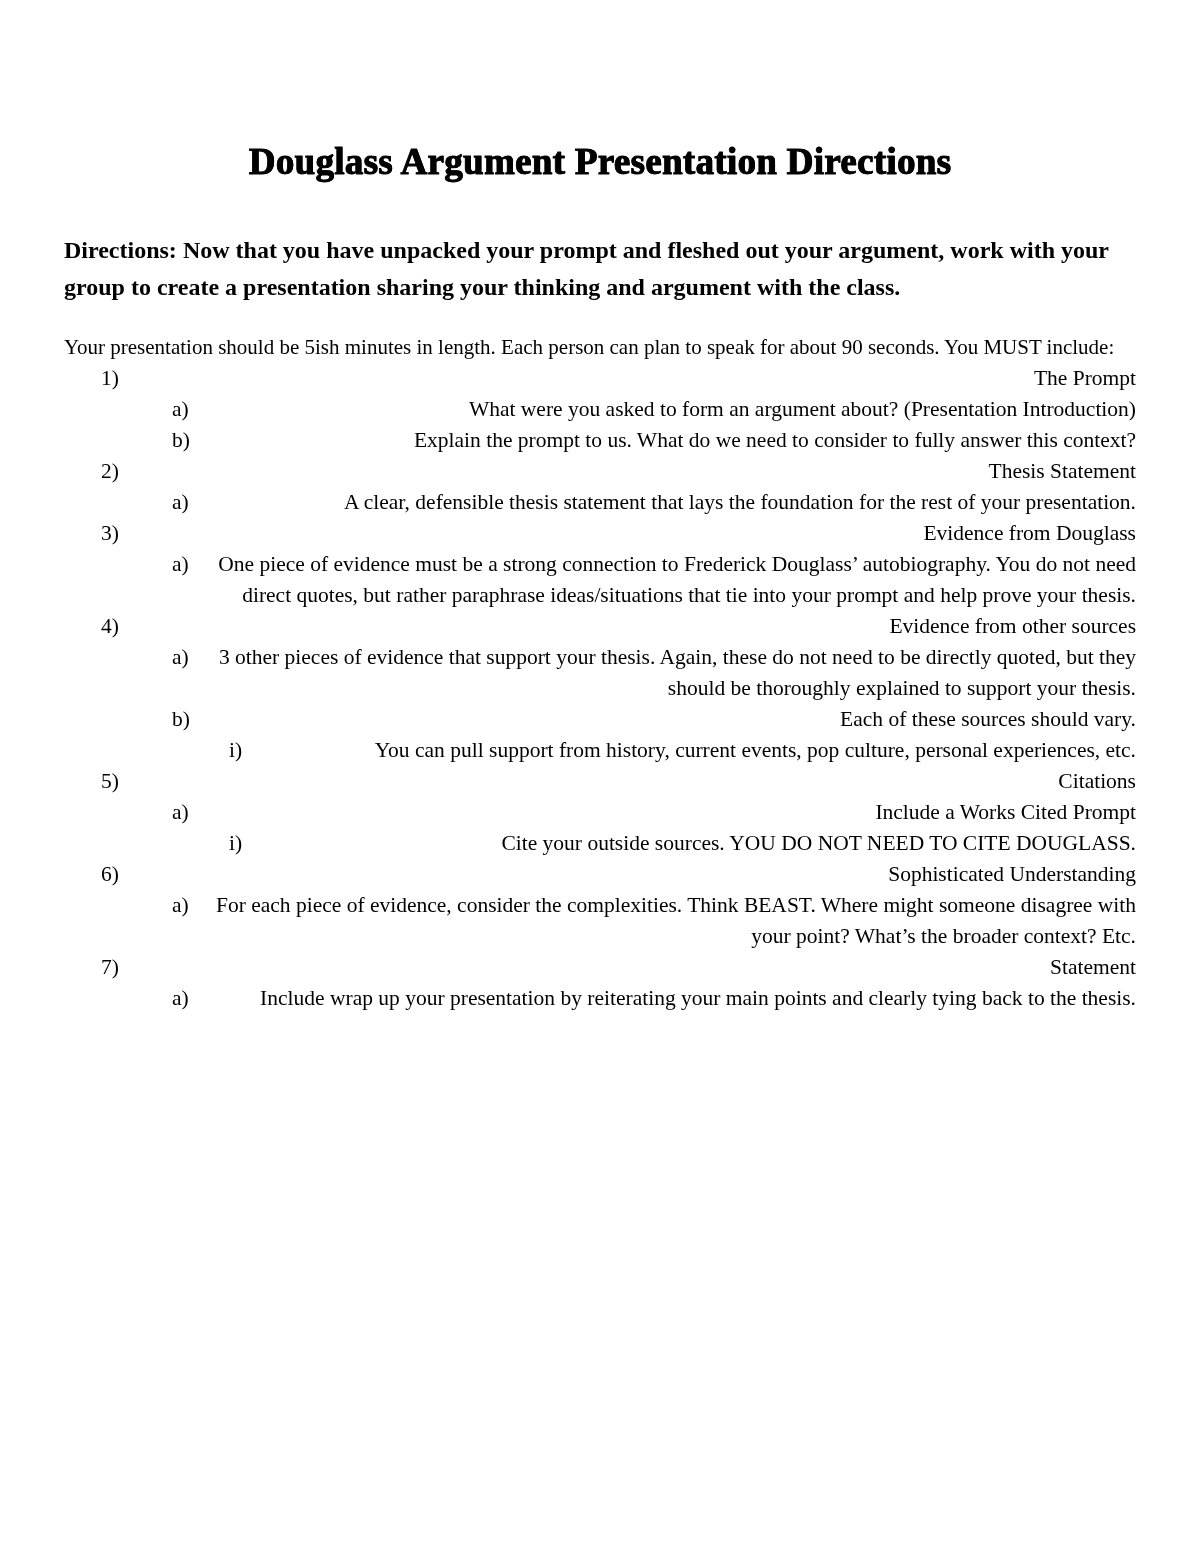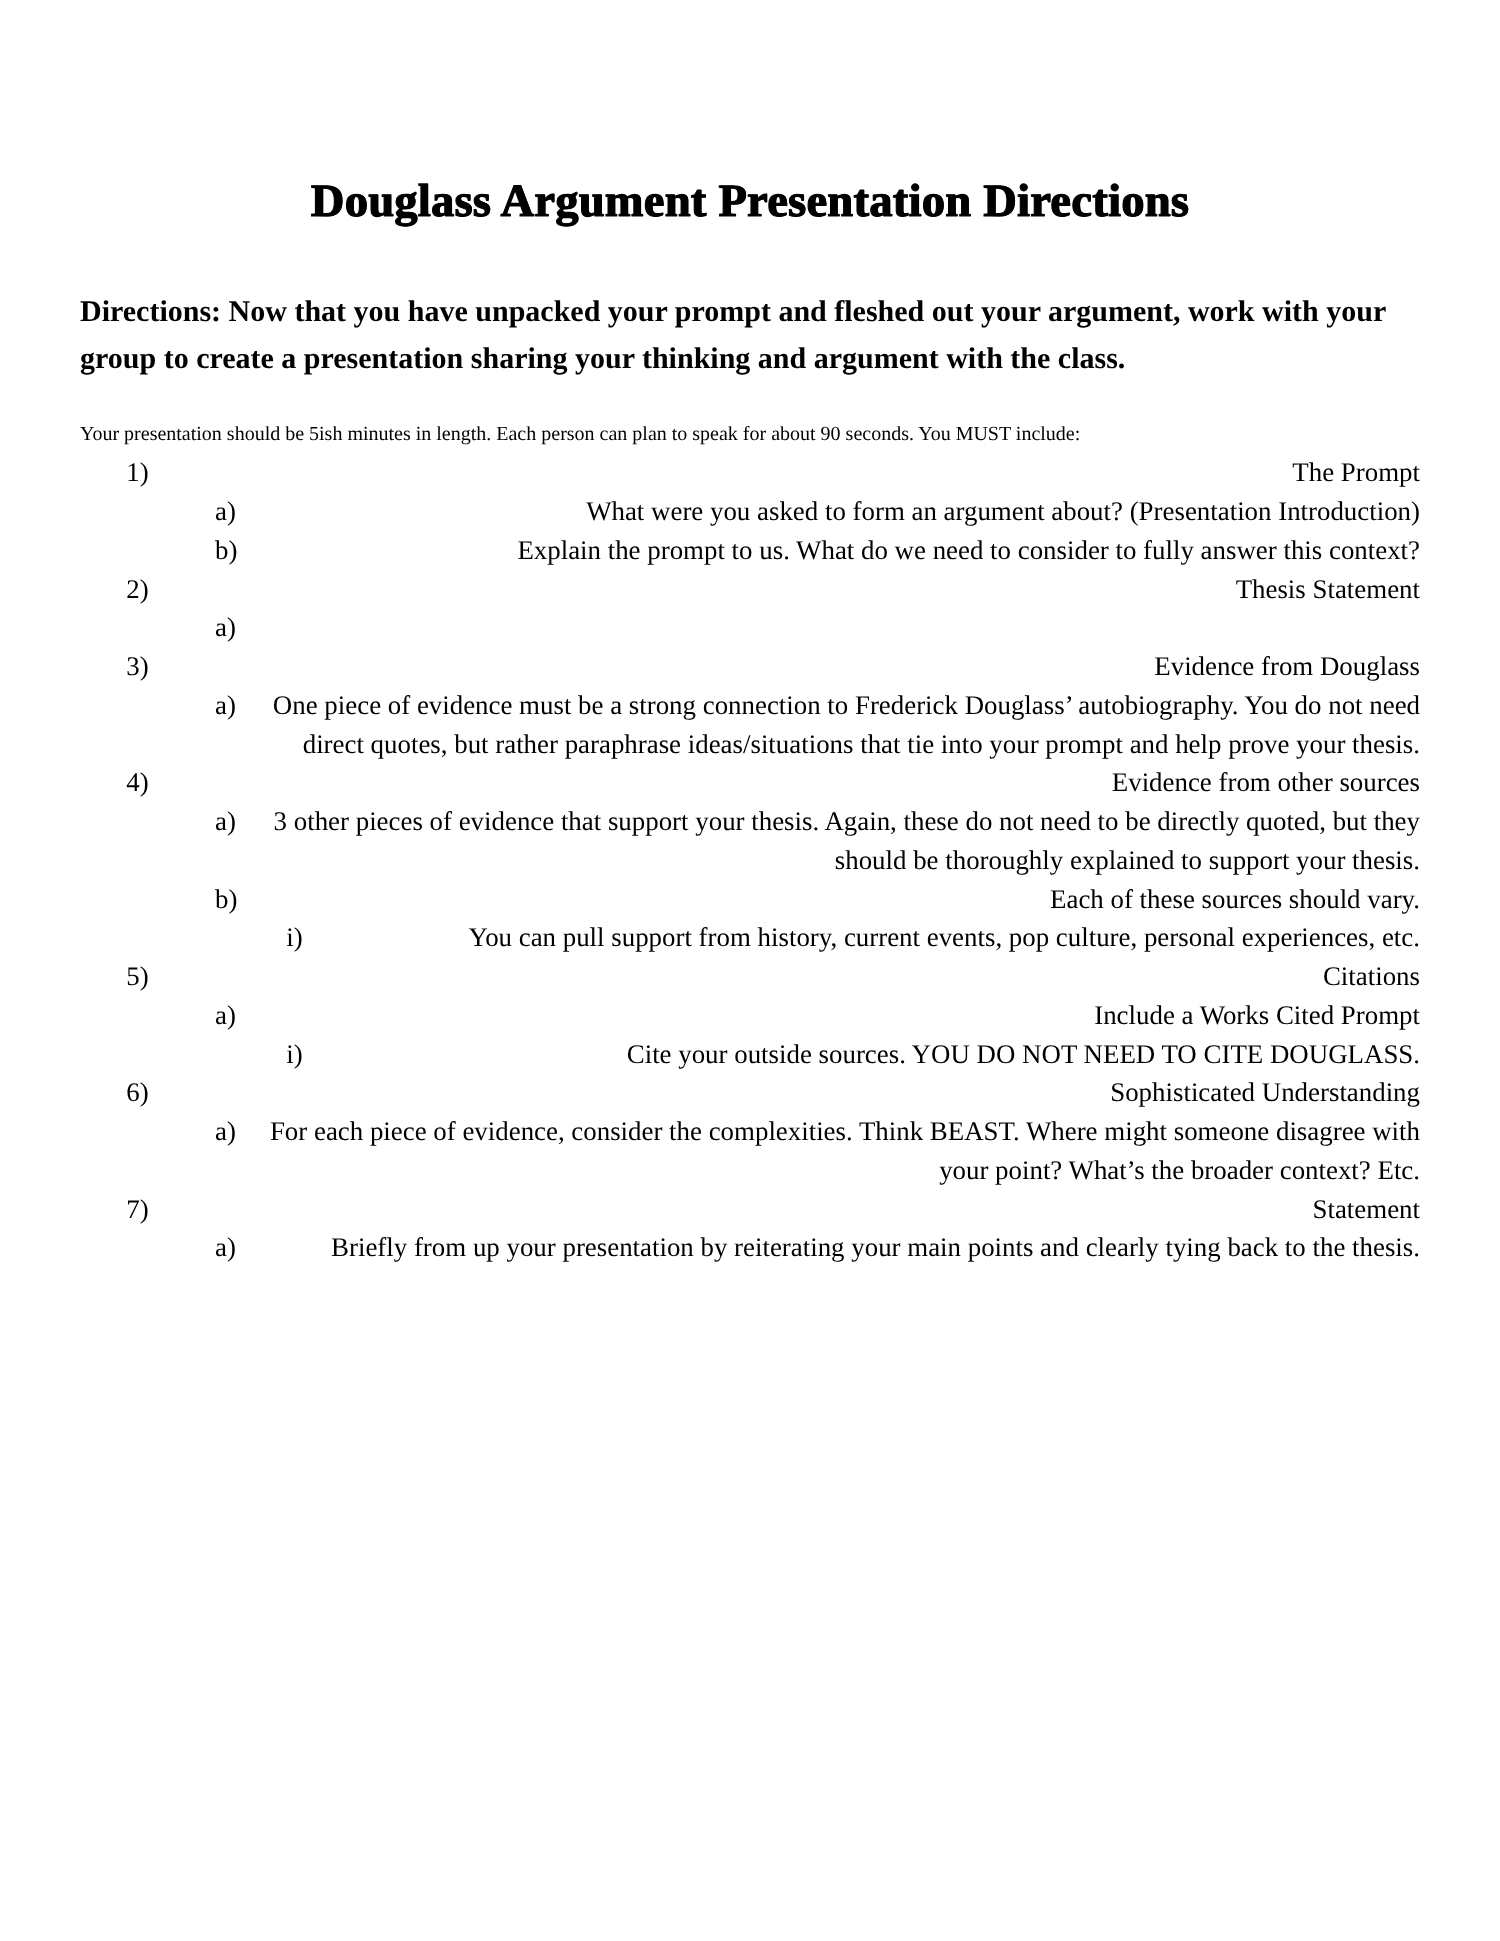--- a/index.html
+++ b/index.html
@@ -29,21 +29,21 @@
   }
   .intro {
     margin-top: 48px;
     font-size: 24px;
     line-height: 37px;
     font-weight: 700;
   }
   .intro-label { font-weight: 700; }
   .overview {
     margin-top: 26px;
-    font-size: 16px;
+    font-size: 21px;
     line-height: 31px;
     font-weight: 400;
   }
   .list {
     font-size: 21.5px;
     line-height: 31px;
   }
   .li { display: flex; align-items: flex-start; }
   .li .marker { flex-shrink: 0; }
   .li .li-text { flex: 1 1 auto; text-align: right; }
@@ -82,20 +82,21 @@
       <span class="marker">b)</span>
       <span class="li-text">Explain the prompt to us. What do we need to consider to fully answer this context?</span>
     </div>
 
     <div class="li lvl1">
       <span class="marker">2)</span>
       <span class="li-text">Thesis Statement</span>
     </div>
     <div class="li lvl2">
       <span class="marker">a)</span>
+      <span class="li-text">A clear, defensible thesis statement that lays the foundation for the rest of your presentation.</span>
     </div>
 
     <div class="li lvl1">
       <span class="marker">3)</span>
       <span class="li-text">Evidence from Douglass</span>
     </div>
     <div class="li lvl2">
       <span class="marker">a)</span>
       <span class="li-text">One piece of evidence must be a strong connection to Frederick Douglass’ autobiography. You do not need direct quotes, but rather paraphrase ideas/situations that tie into your prompt and help prove your thesis.</span>
     </div>
@@ -138,17 +139,17 @@
       <span class="marker">a)</span>
       <span class="li-text">For each piece of evidence, consider the complexities. Think BEAST. Where might someone disagree with your point? What’s the broader context? Etc.</span>
     </div>
 
     <div class="li lvl1">
       <span class="marker">7)</span>
       <span class="li-text">Statement</span>
     </div>
     <div class="li lvl2">
       <span class="marker">a)</span>
-      <span class="li-text">Briefly from up your presentation by reiterating your main points and clearly tying back to the thesis.</span>
+      <span class="li-text">Include wrap up your presentation by reiterating your main points and clearly tying back to the thesis.</span>
     </div>
 
   </div>
 </div>
 
 </body></html>

